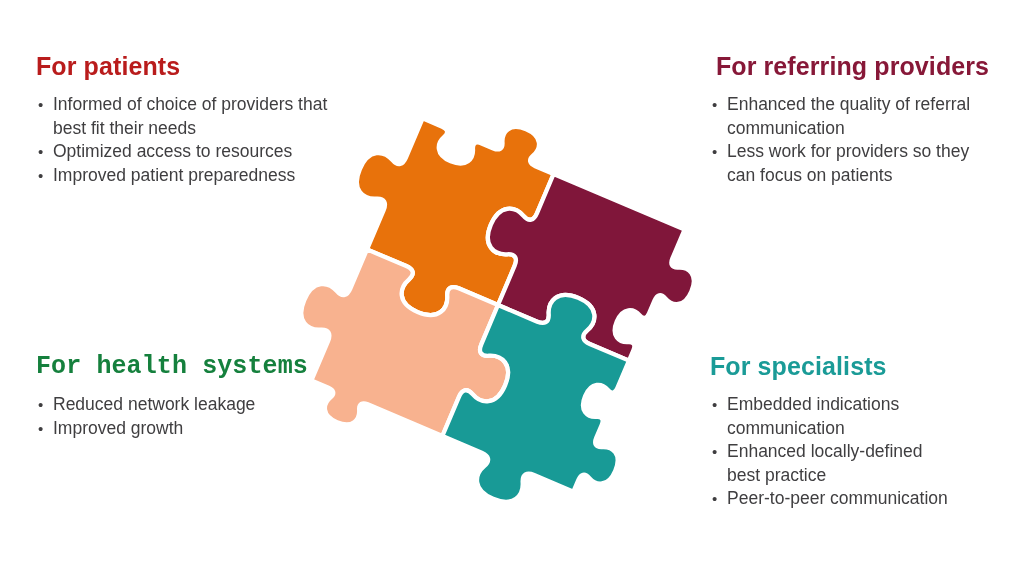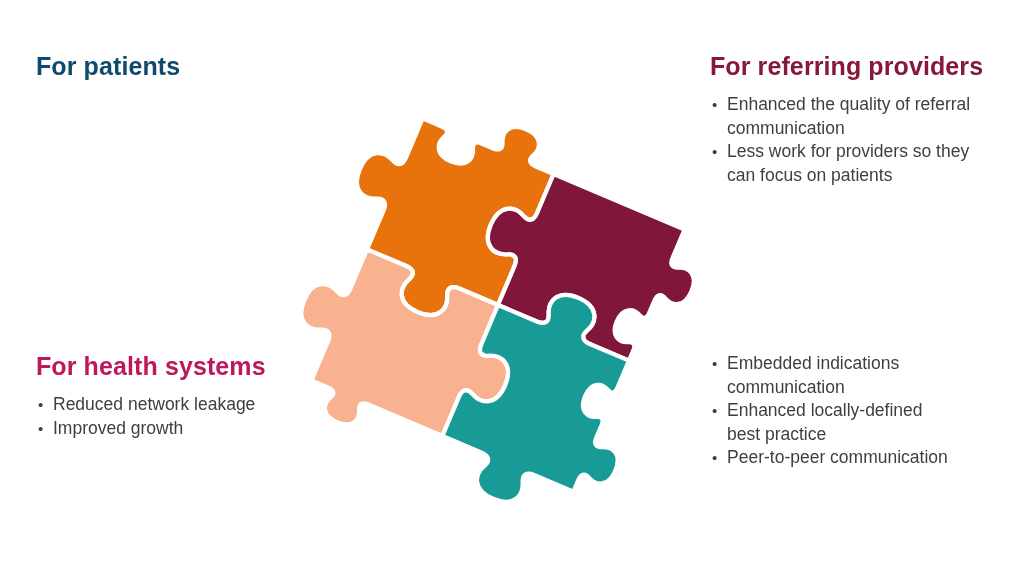--- a/index.html
+++ b/index.html
@@ -33,40 +33,46 @@
   #puzzle{
     position:absolute;left:313px;top:120px;width:370px;height:370px;
     transform:rotate(23deg);
   }
   #puzzle svg{width:100%;height:100%;display:block;}
 </style>
 </head>
 <body>
 
 <section class="quad" id="q-patients">
-  <h2 style="color: #0c4a6e;">For patients</h2>
+  <h2 style="color: #b91c1c;">For patients</h2>
+  <ul>
+    <li>Informed of choice of providers that best fit their needs</li>
+    <li>Optimized access to resources</li>
+    <li>Improved patient preparedness</li>
+  </ul>
 </section>
 
 <section class="quad" id="q-referring">
-  <h2 style="color: rgb(135, 24, 56);">For referring providers</h2>
+  <h2 style="color: rgb(135, 24, 56); text-align: center;">For referring providers</h2>
   <ul>
     <li>Enhanced the quality of referral communication</li>
     <li>Less work for providers so they can focus on patients</li>
   </ul>
 </section>
 
 <section class="quad" id="q-health">
-  <h2 style="color: #be185d;">For health systems</h2>
+  <h2 style="color: #15803d; font-family: Liberation Mono, monospace;">For health systems</h2>
   <ul>
     <li>Reduced network leakage</li>
     <li>Improved growth</li>
   </ul>
 </section>
 
 <section class="quad" id="q-specialists">
+  <h2 style="color: rgb(26, 155, 151);">For specialists</h2>
   <ul>
     <li>Embedded indications communication</li>
     <li>Enhanced locally-defined best  practice</li>
     <li>Peer-to-peer communication</li>
   </ul>
 </section>
 
 <div id="puzzle" style="transform: rotate(23deg);">
     <svg viewBox="-45 -45 390 390">
       <path d="M 0 0 L 22.50 0.00 C 28.50 0.00 31.50 3.00 28.50 9.00 C 24.00 18.00 27.00 30.00 45.00 30.00 C 63.00 30.00 66.00 18.00 61.50 9.00 C 58.50 3.00 61.50 0.00 67.50 0.00 L 81.00 0.00 C 87.40 0.00 90.60 -3.20 87.40 -9.60 C 82.60 -19.20 85.80 -32.00 105.00 -32.00 C 124.20 -32.00 127.40 -19.20 122.60 -9.60 C 119.40 -3.20 122.60 0.00 129.00 0.00 L 150 0 L 150.00 45.00 C 150.00 53.00 146.00 57.00 138.00 53.00 C 126.00 47.00 110.00 51.00 110.00 75.00 C 110.00 99.00 126.00 103.00 138.00 97.00 C 146.00 93.00 150.00 97.00 150.00 105.00 L 150 150 L 105.00 150.00 C 97.00 150.00 93.00 154.00 97.00 162.00 C 103.00 174.00 99.00 190.00 75.00 190.00 C 51.00 190.00 47.00 174.00 53.00 162.00 C 57.00 154.00 53.00 150.00 45.00 150.00 L 0 150 L 0.00 105.00 C 0.00 97.00 -4.00 93.00 -12.00 97.00 C -24.00 103.00 -40.00 99.00 -40.00 75.00 C -40.00 51.00 -24.00 47.00 -12.00 53.00 C -4.00 57.00 0.00 53.00 0.00 45.00 L 0 0 Z" fill="#E8720B" stroke="#FFFFFF" stroke-width="4.5" stroke-linejoin="round" stroke-linecap="round"></path>

